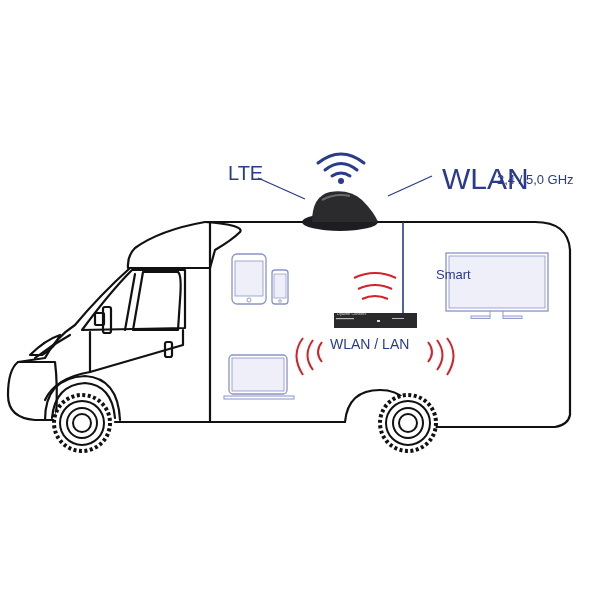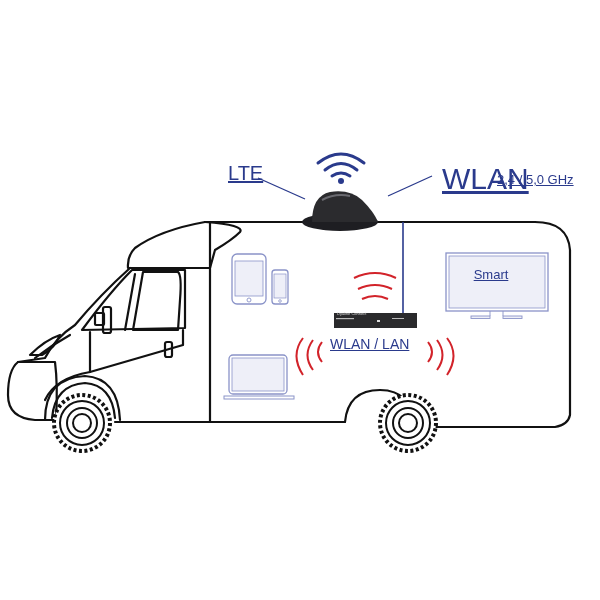--- a/index.html
+++ b/index.html
@@ -1,24 +1,24 @@
 <!DOCTYPE html>
 <html><head>
   <meta charset="utf-8">
   <style>
     html, body { margin: 0; padding: 0; background: #ffffff; }
     body { width: 600px; height: 600px; overflow: hidden; position: relative; font-family: "Liberation Sans", "DejaVu Sans", sans-serif; }
     #stage { position: absolute; left: 0; top: 0; width: 600px; height: 600px; }
     svg { position: absolute; left: 0; top: 0; }
-    .lbl { position: absolute; color: #2a3a8c; white-space: nowrap; line-height: 1; text-decoration: underline; }
+    .lbl { position: absolute; color: #2a3a8c; white-space: nowrap; line-height: 1; }
     .lbl-lte { left: 228px; top: 163px; font-size: 20px; }
     .lbl-wlan { left: 442px; top: 164px; font-size: 30px; }
     .lbl-wlan-sub { left: 497px; top: 173px; font-size: 13px; }
     .lbl-wlanlan { left: 330px; top: 337px; font-size: 14px; }
-    .lbl-tv { left: 446px; top: 267px; width: 90px; font-size: 13px; text-align: center; line-height: 16px; white-space: normal; }
+    .lbl-tv { left: 436px; top: 267px; width: 90px; font-size: 13px; text-align: left; line-height: 16px; white-space: normal; }
     .router-brand { position: absolute; left: 337px; top: 311px; font-size: 4px; color: #ddd; white-space: nowrap; }
   </style>
 </head>
 <body>
 
 <div id="stage">
   <svg width="600" height="600" viewBox="0 0 600 600">
 
     <g fill="none" stroke="#111" stroke-width="2.2" stroke-linejoin="round" stroke-linecap="round">
 

